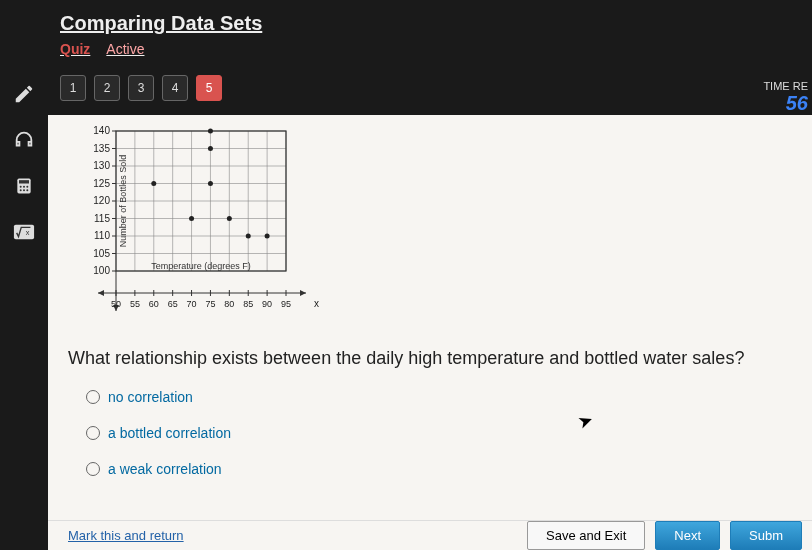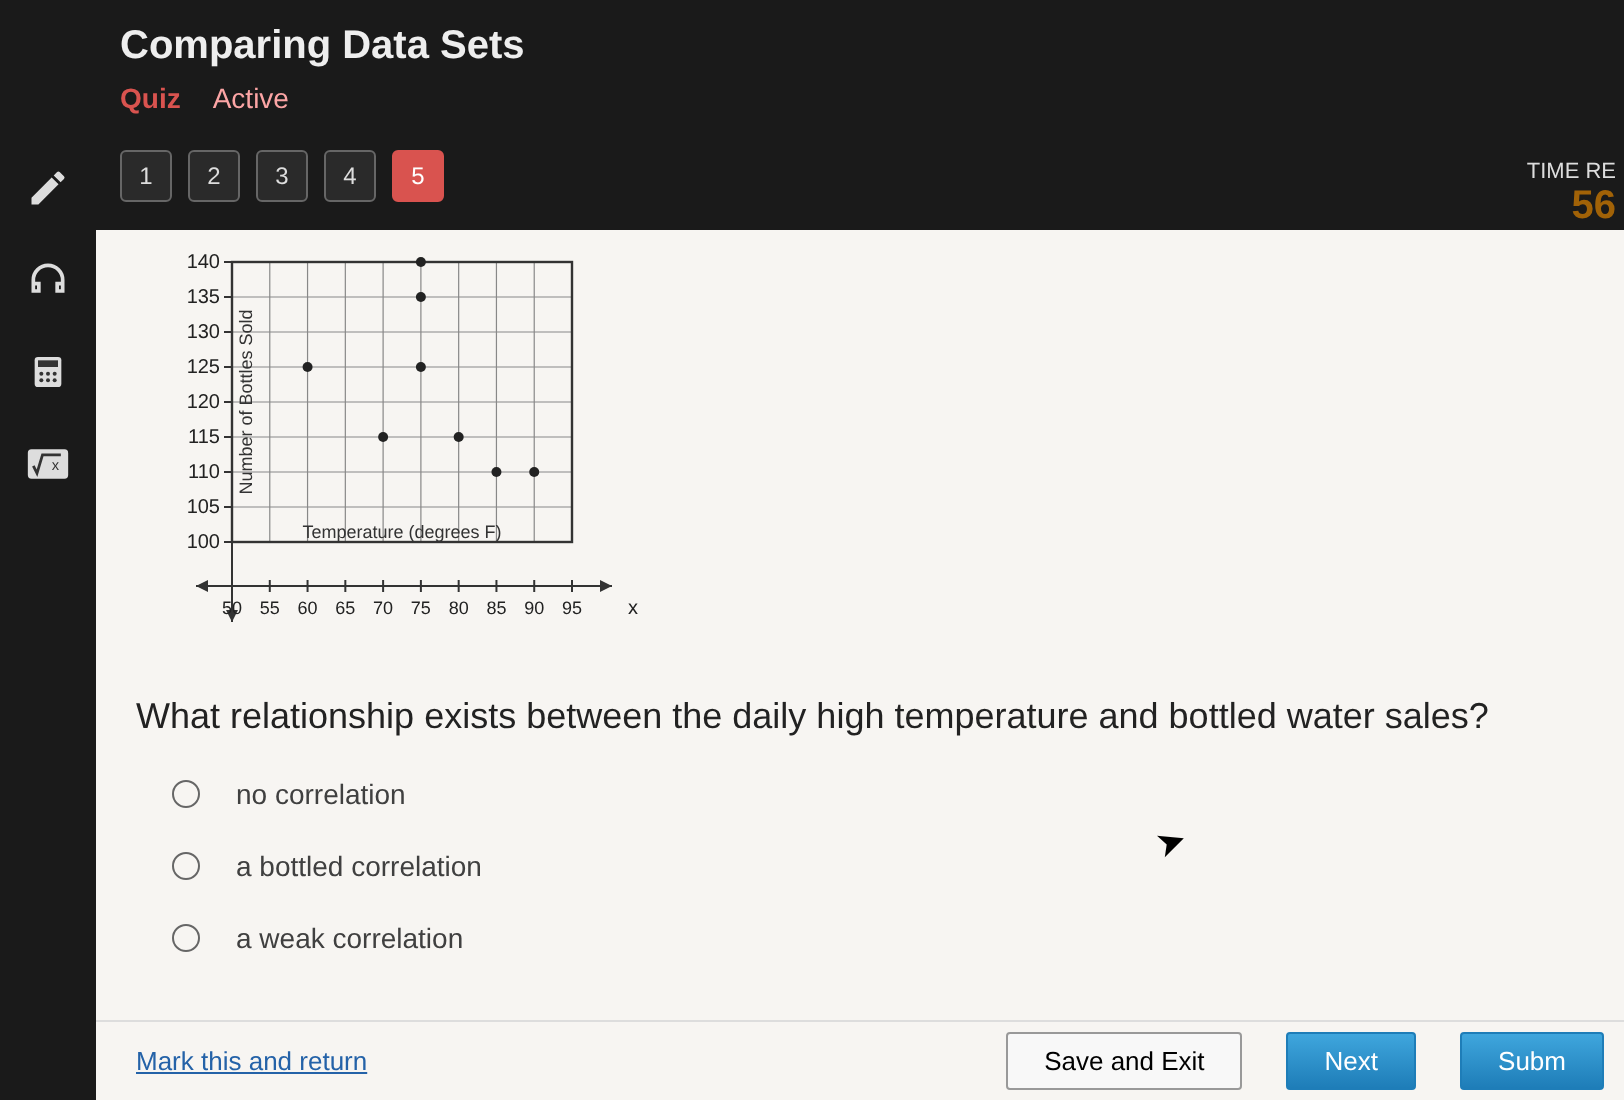--- a/index.html
+++ b/index.html
@@ -21,20 +21,21 @@
     align-items: center;
   }
   .tool-icon {
     width: 28px; height: 28px;
     display: flex; align-items: center; justify-content: center;
     color: #ccc;
   }
   .header {
     padding: 12px 0 8px 60px;
     color: #eee;
+    text-decoration: underline;
   }
   .title {
     font-size: 20px; font-weight: bold; color: #eee;
   }
   .sub-row {
     display: flex; gap: 16px; margin-top: 6px; font-size: 14px; text-align: right;
   }
   .quiz-label { color: #d9534f; font-weight: bold; }
   .active-label { color: #fca5a5; }
   .qnav {
@@ -56,63 +57,63 @@
     color: #fff;
   }
   .time-box {
     position: absolute;
     right: 0; top: 80px;
     color: #ddd;
     text-align: right;
     padding-right: 4px;
     font-size: 11px;
   }
-  .time-num { font-size: 20px; font-weight: bold; color: #a16207;}
+  .time-num { font-size: 20px; font-weight: bold; color: #3b82f6; font-style: italic;}
   .content {
     position: absolute;
     left: 48px; right: 0; top: 115px; bottom: 0;
     background: #f7f5f2;
     padding: 8px 20px 0 20px;
     overflow: hidden;
   }
   .chart-wrap {
     position: relative;
     width: 260px; height: 200px;
     margin-bottom: 20px;
   }
   .question-text {
     font-size: 18px; color: #222; margin: 25px 0 14px 0;
   }
   .opt {
-    display: flex; align-items: center; gap: 18px;
-    font-size: 14px; color: #404040;
+    display: flex; align-items: center; gap: 8px;
+    font-size: 14px; color: #0369a1;
     margin: 20px 0 8px 18px;
     cursor: pointer;
   }
   .radio {
     width: 14px; height: 14px;
     border: 1.5px solid #666;
     border-radius: 50%;
     flex-shrink: 0;
   }
   .bottom-bar {
     position: absolute;
     left: 0; right: 0; bottom: 0;
-    height: 40px;
+    height: 30px;
     display: flex;
     align-items: center;
     justify-content: space-between;
     padding: 0 10px 0 20px;
     background: #f7f5f2;
     border-top: 1px solid #ddd;
   }
   .mark-link {
     color: #2462a8; text-decoration: underline; font-size: 13px; cursor: pointer;
   }
-  .btn-group { display: flex; gap: 22px; }
+  .btn-group { display: flex; gap: 10px; }
   .btn {
     padding: 6px 18px;
     font-size: 13px;
     border: 1px solid #999;
     background: #f8f8f8;
     cursor: pointer;
     border-radius: 2px;
   }
   .btn.primary {
     background: linear-gradient(#3fa6dd,#1e7db8);

